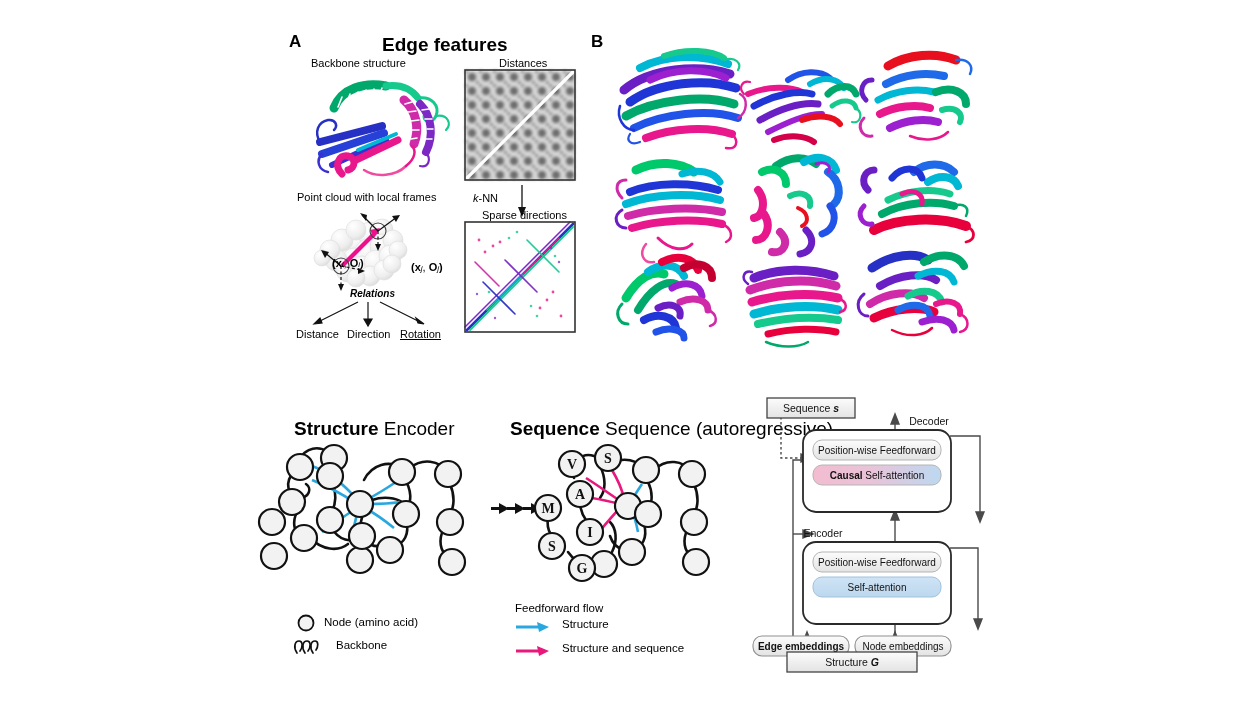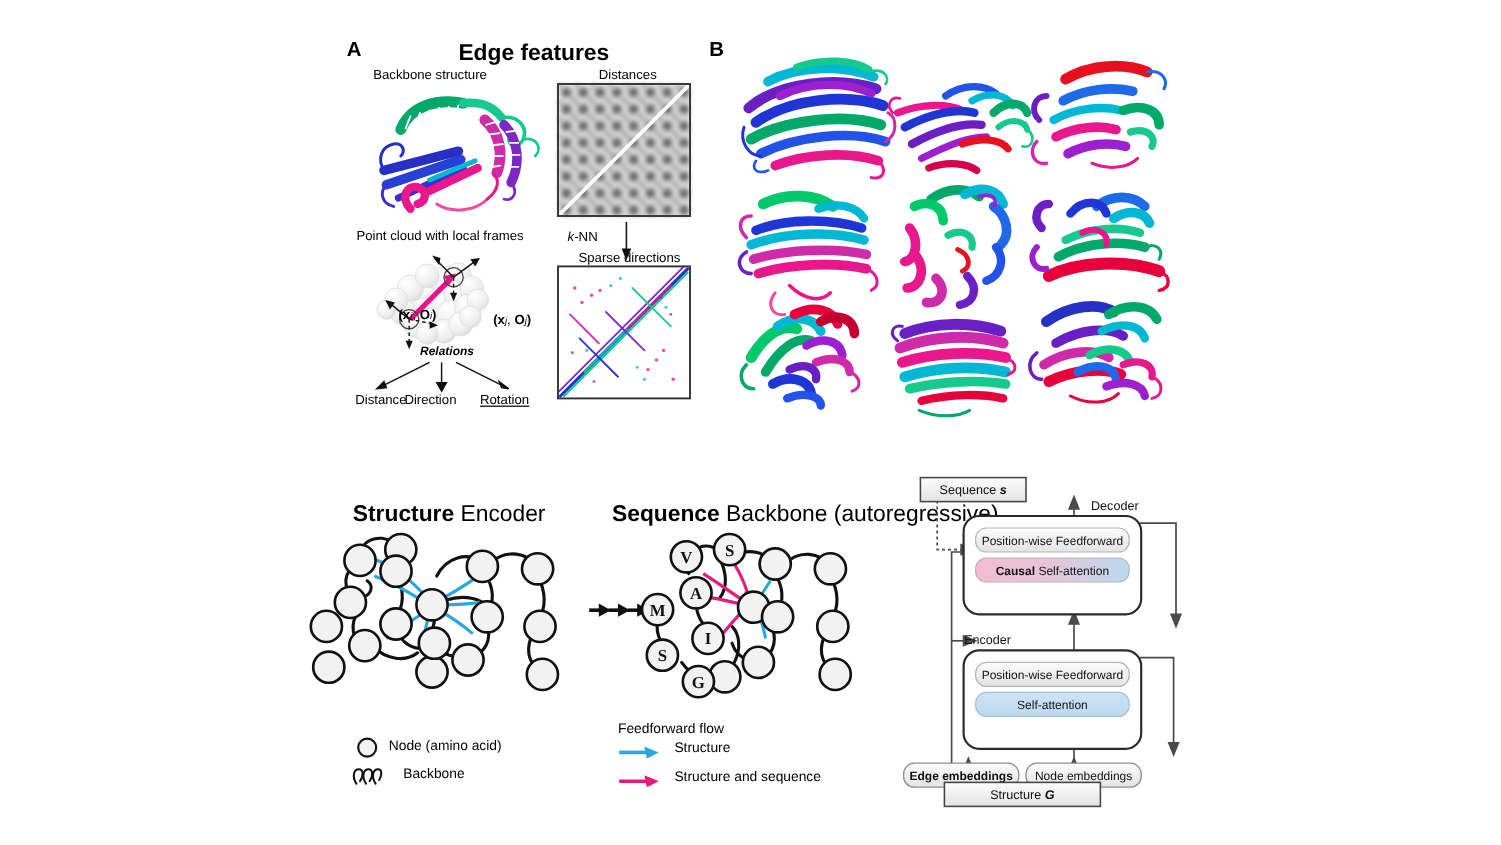--- a/index.html
+++ b/index.html
@@ -153,21 +153,21 @@
         <line x1="70" y1="2" x2="30" y2="22"></line>
           <polygon points="26,24 34,23 32,18"></polygon>
         <line x1="80" y1="2" x2="80" y2="22"></line>
           <polygon points="80,26 76,19 84,19"></polygon>
         <line x1="92" y1="2" x2="132" y2="22"></line>
           <polygon points="136,24 128,18 130,23"></polygon>
       </g>
     </svg>
   </div>
   <div class="abs lbl" style="left:296px; top:328px;">Distance</div>
-  <div class="abs lbl" style="left:337px; top:328px;">Direction</div>
+  <div class="abs lbl" style="left:347px; top:328px;">Direction</div>
   <div class="abs lbl" style="left:400px; top:328px;text-decoration:underline;">Rotation</div>
 
   <div class="abs lbl" style="left:499px; top:57px;">Distances</div>
   <div class="abs" style="left:465px; top:70px;">
     <svg width="110" height="110" viewBox="0 0 110 110">
       <defs>
         <pattern id="dmat" width="14" height="14" patternUnits="userSpaceOnUse">
           <rect width="14" height="14" fill="#d8d8d8"></rect>
           <circle cx="7" cy="7" r="4.5" fill="#6e6e6e"></circle>
           <circle cx="0" cy="0" r="3.5" fill="#8a8a8a"></circle>
@@ -456,21 +456,21 @@
           <polygon points="20,8.5 10,3 10,14"></polygon>
         <rect x="18" y="7" width="12" height="3"></rect>
           <polygon points="36,8.5 26,3 26,14"></polygon>
         <rect x="34" y="7" width="12" height="3"></rect>
           <polygon points="52,8.5 42,3 42,14"></polygon>
       </g>
     </svg>
   </div>
 
   <div class="abs ttl-bold" style="left:510px; top:418px;">
-    <span>Sequence</span><span style="font-weight:normal;"> Backbone (autoregressive)</span>
+    <span>Sequence</span><span style="font-weight:normal;"> Sequence (autoregressive)</span>
   </div>
 
   <div class="abs" style="left:520px; top:440px;">
     <svg width="230" height="152" viewBox="0 0 230 152">
       <g stroke="#111" stroke-width="2.6" fill="none" stroke-linecap="round">
         <path d="M28 78 C26 90 32 100 42 102"></path>
         <path d="M48 112 C58 126 74 130 84 122"></path>
         <path d="M92 112 C98 100 96 88 90 82"></path>
         <path d="M54 38 C50 22 62 12 74 16"></path>
         <path d="M80 26 C86 38 86 50 80 58"></path>

